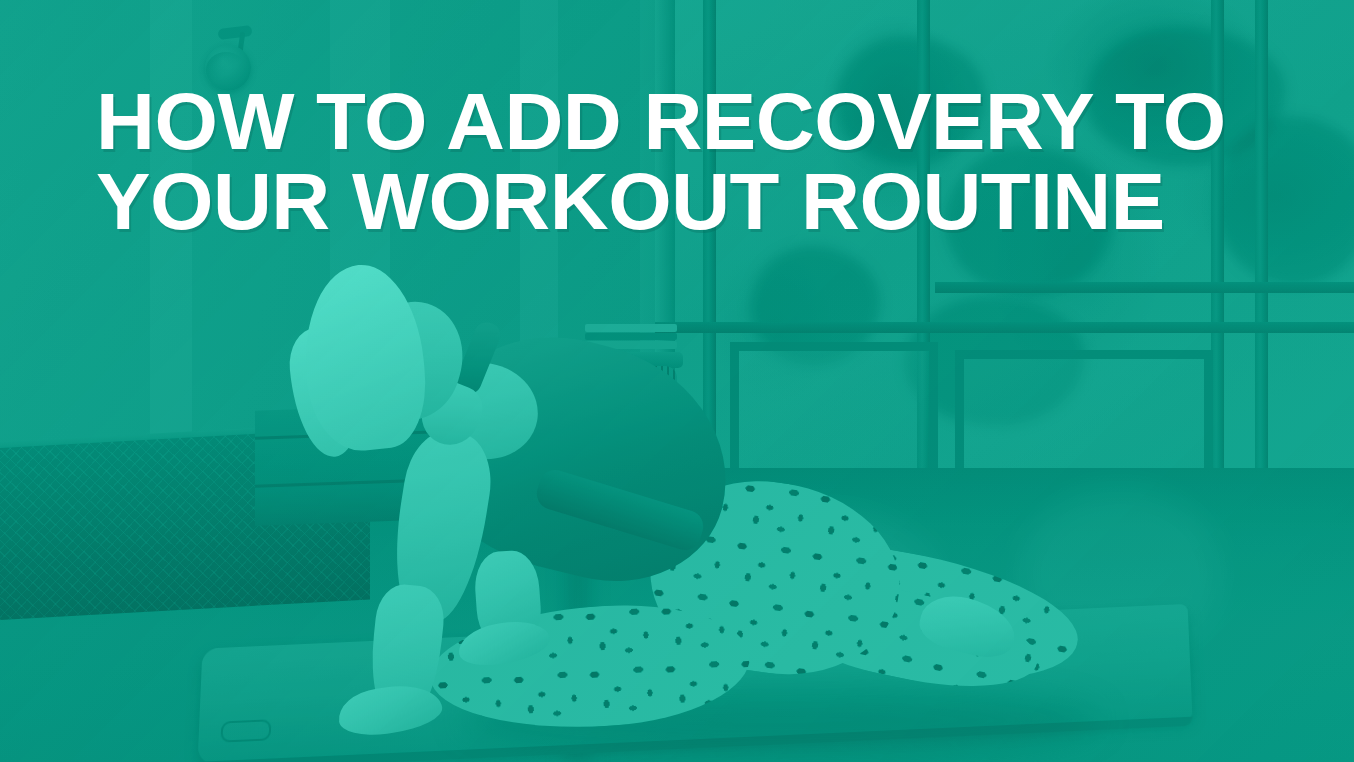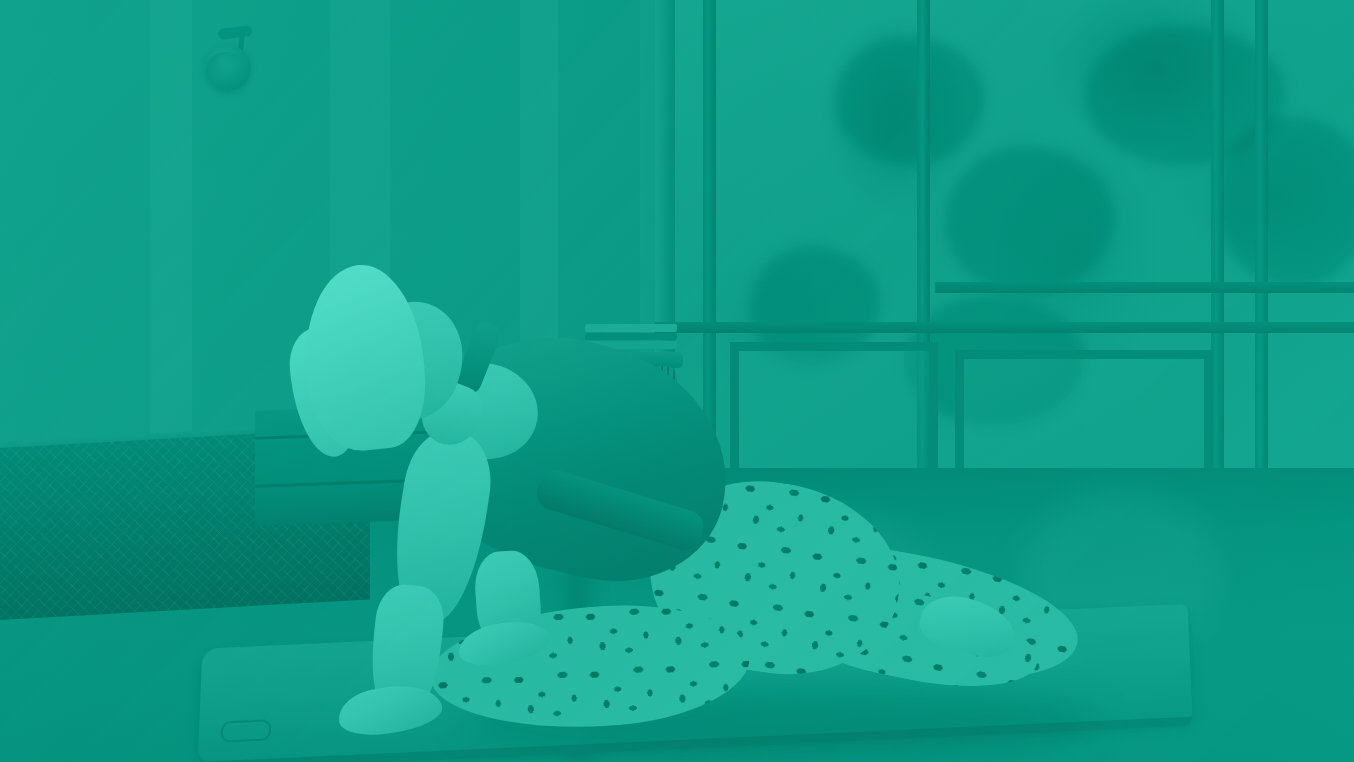--- a/index.html
+++ b/index.html
@@ -405,14 +405,18 @@
       <div class="head sk skin"></div>
       <div class="hair-tail"></div>
       <div class="hair"></div>
     </div>
 
   </div>
 
   <div class="duotone"></div>
   <div class="tint"></div>
 
+  <div class="headline">
+    <span class="headline-line l1">How to add recovery to</span>
+    <span class="headline-line l2">your workout routine</span>
+  </div>
 
 </div>
 
 </body></html>

